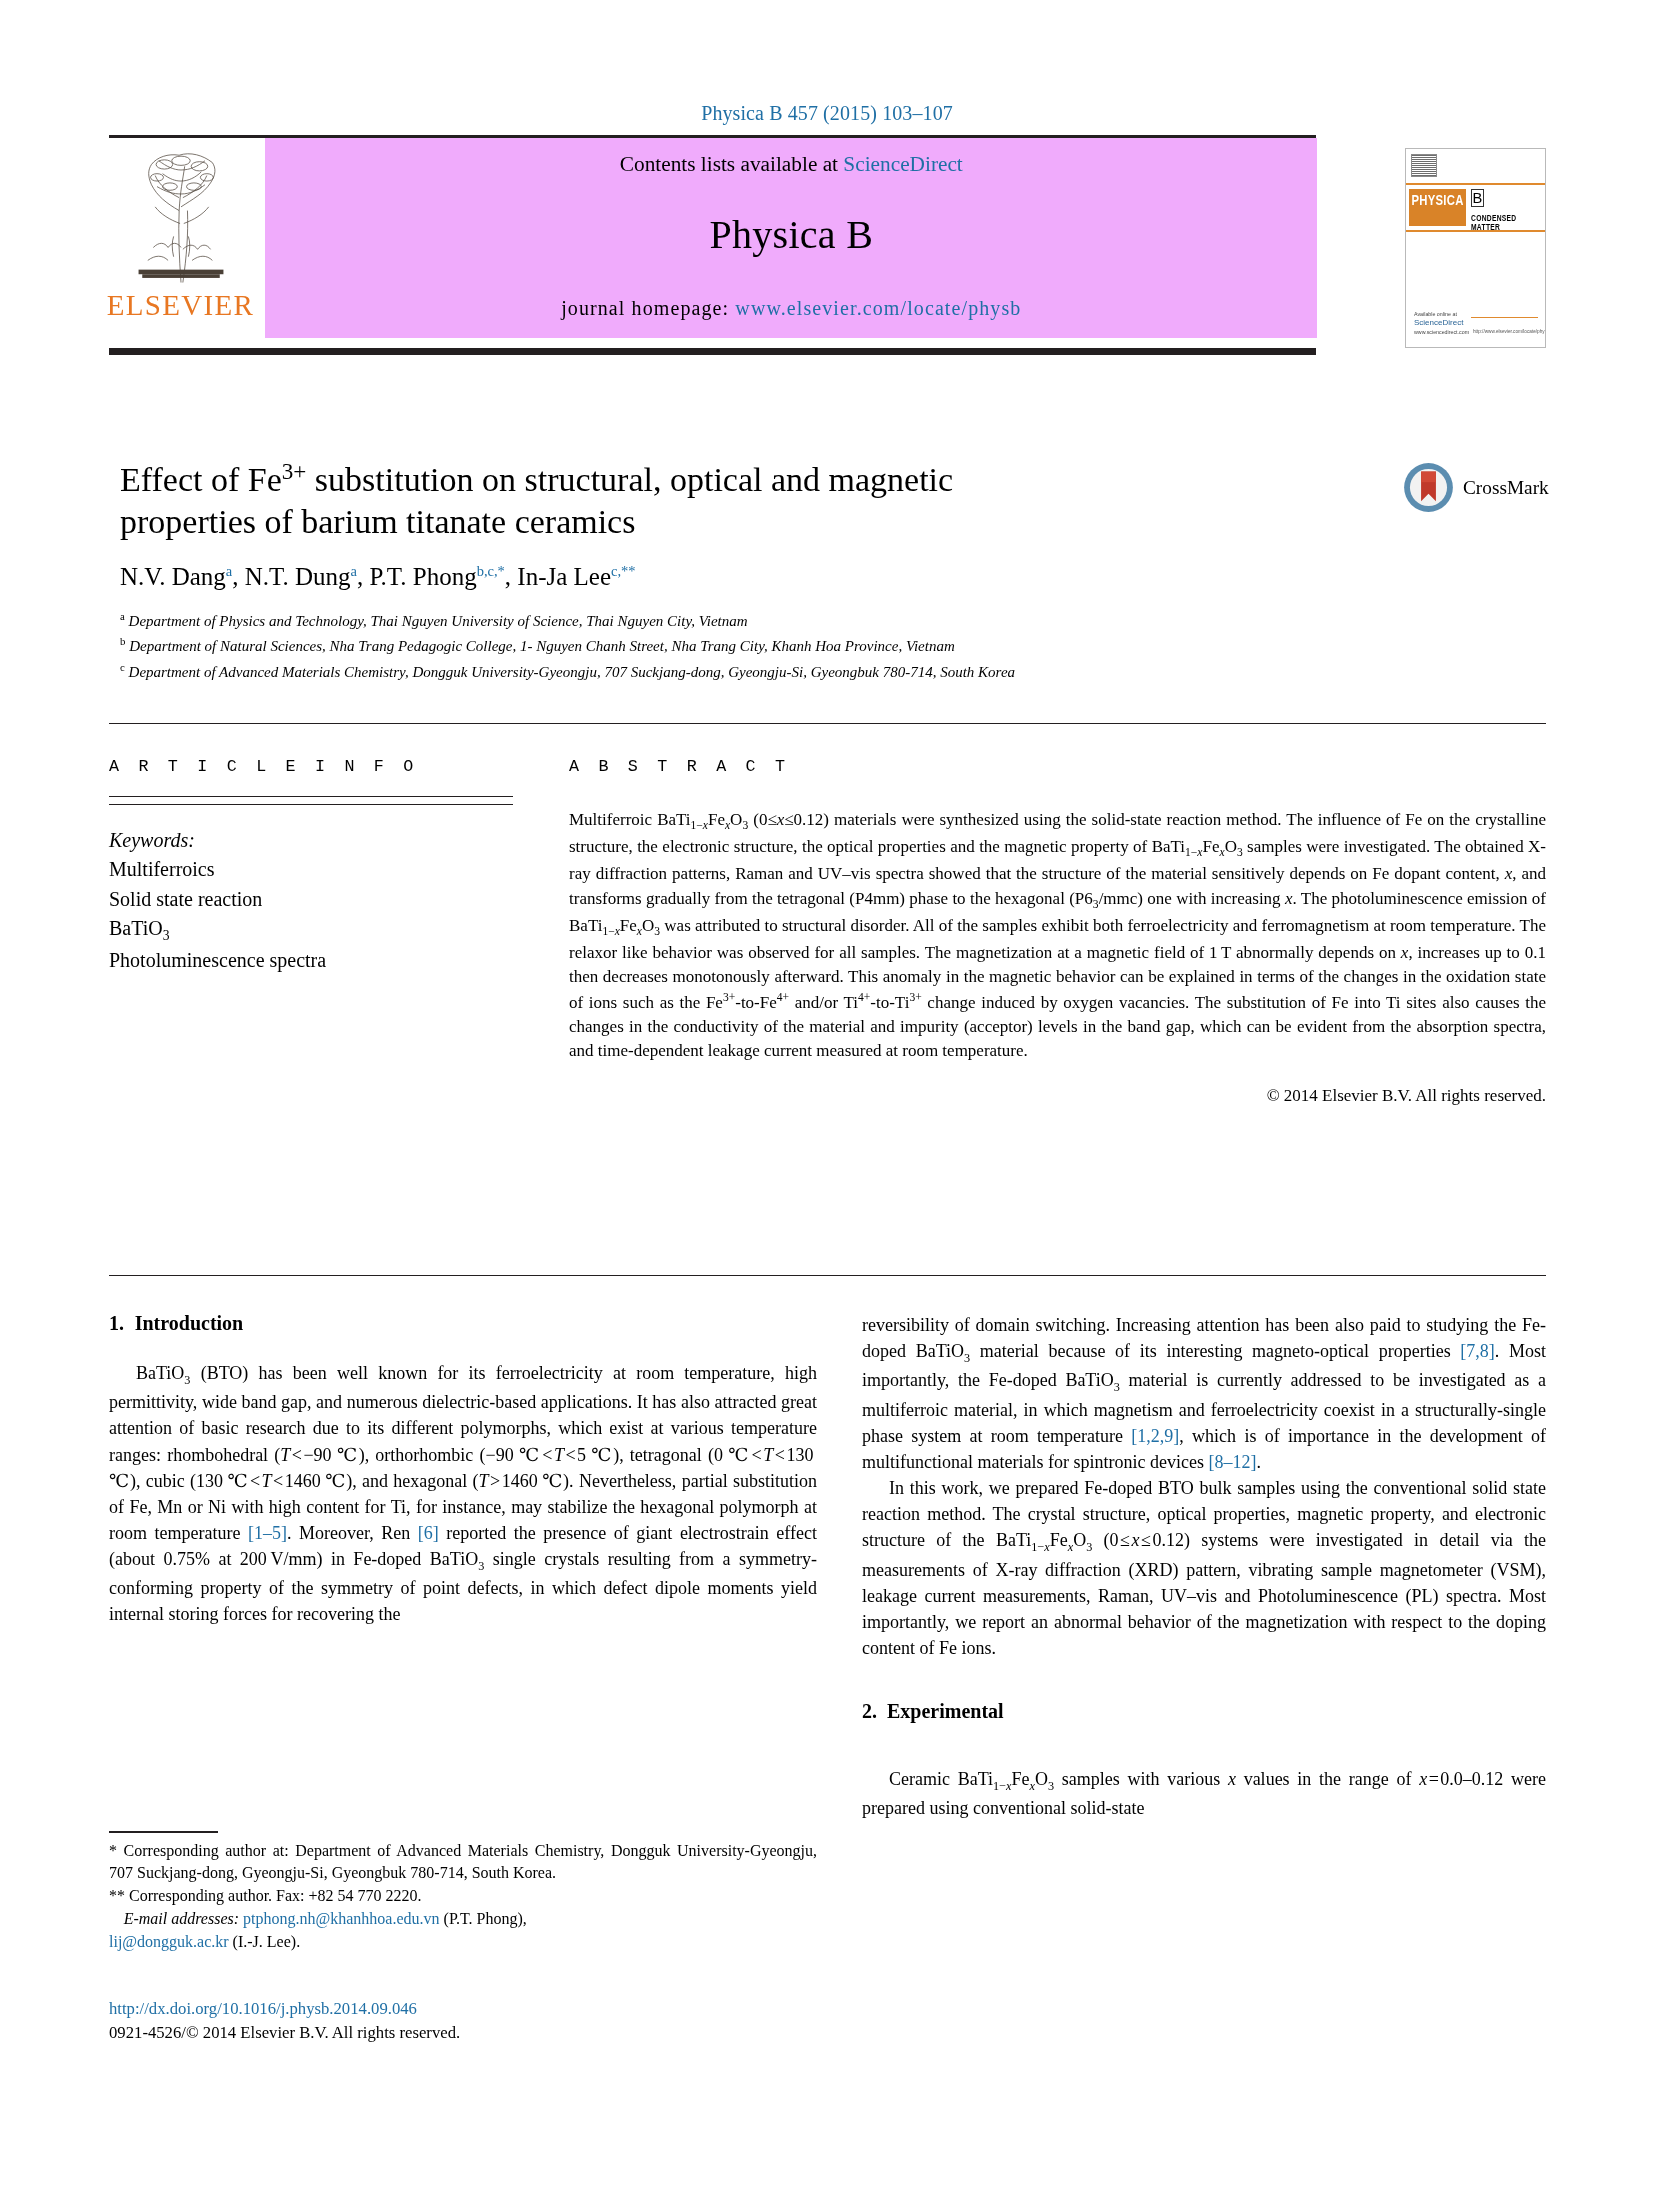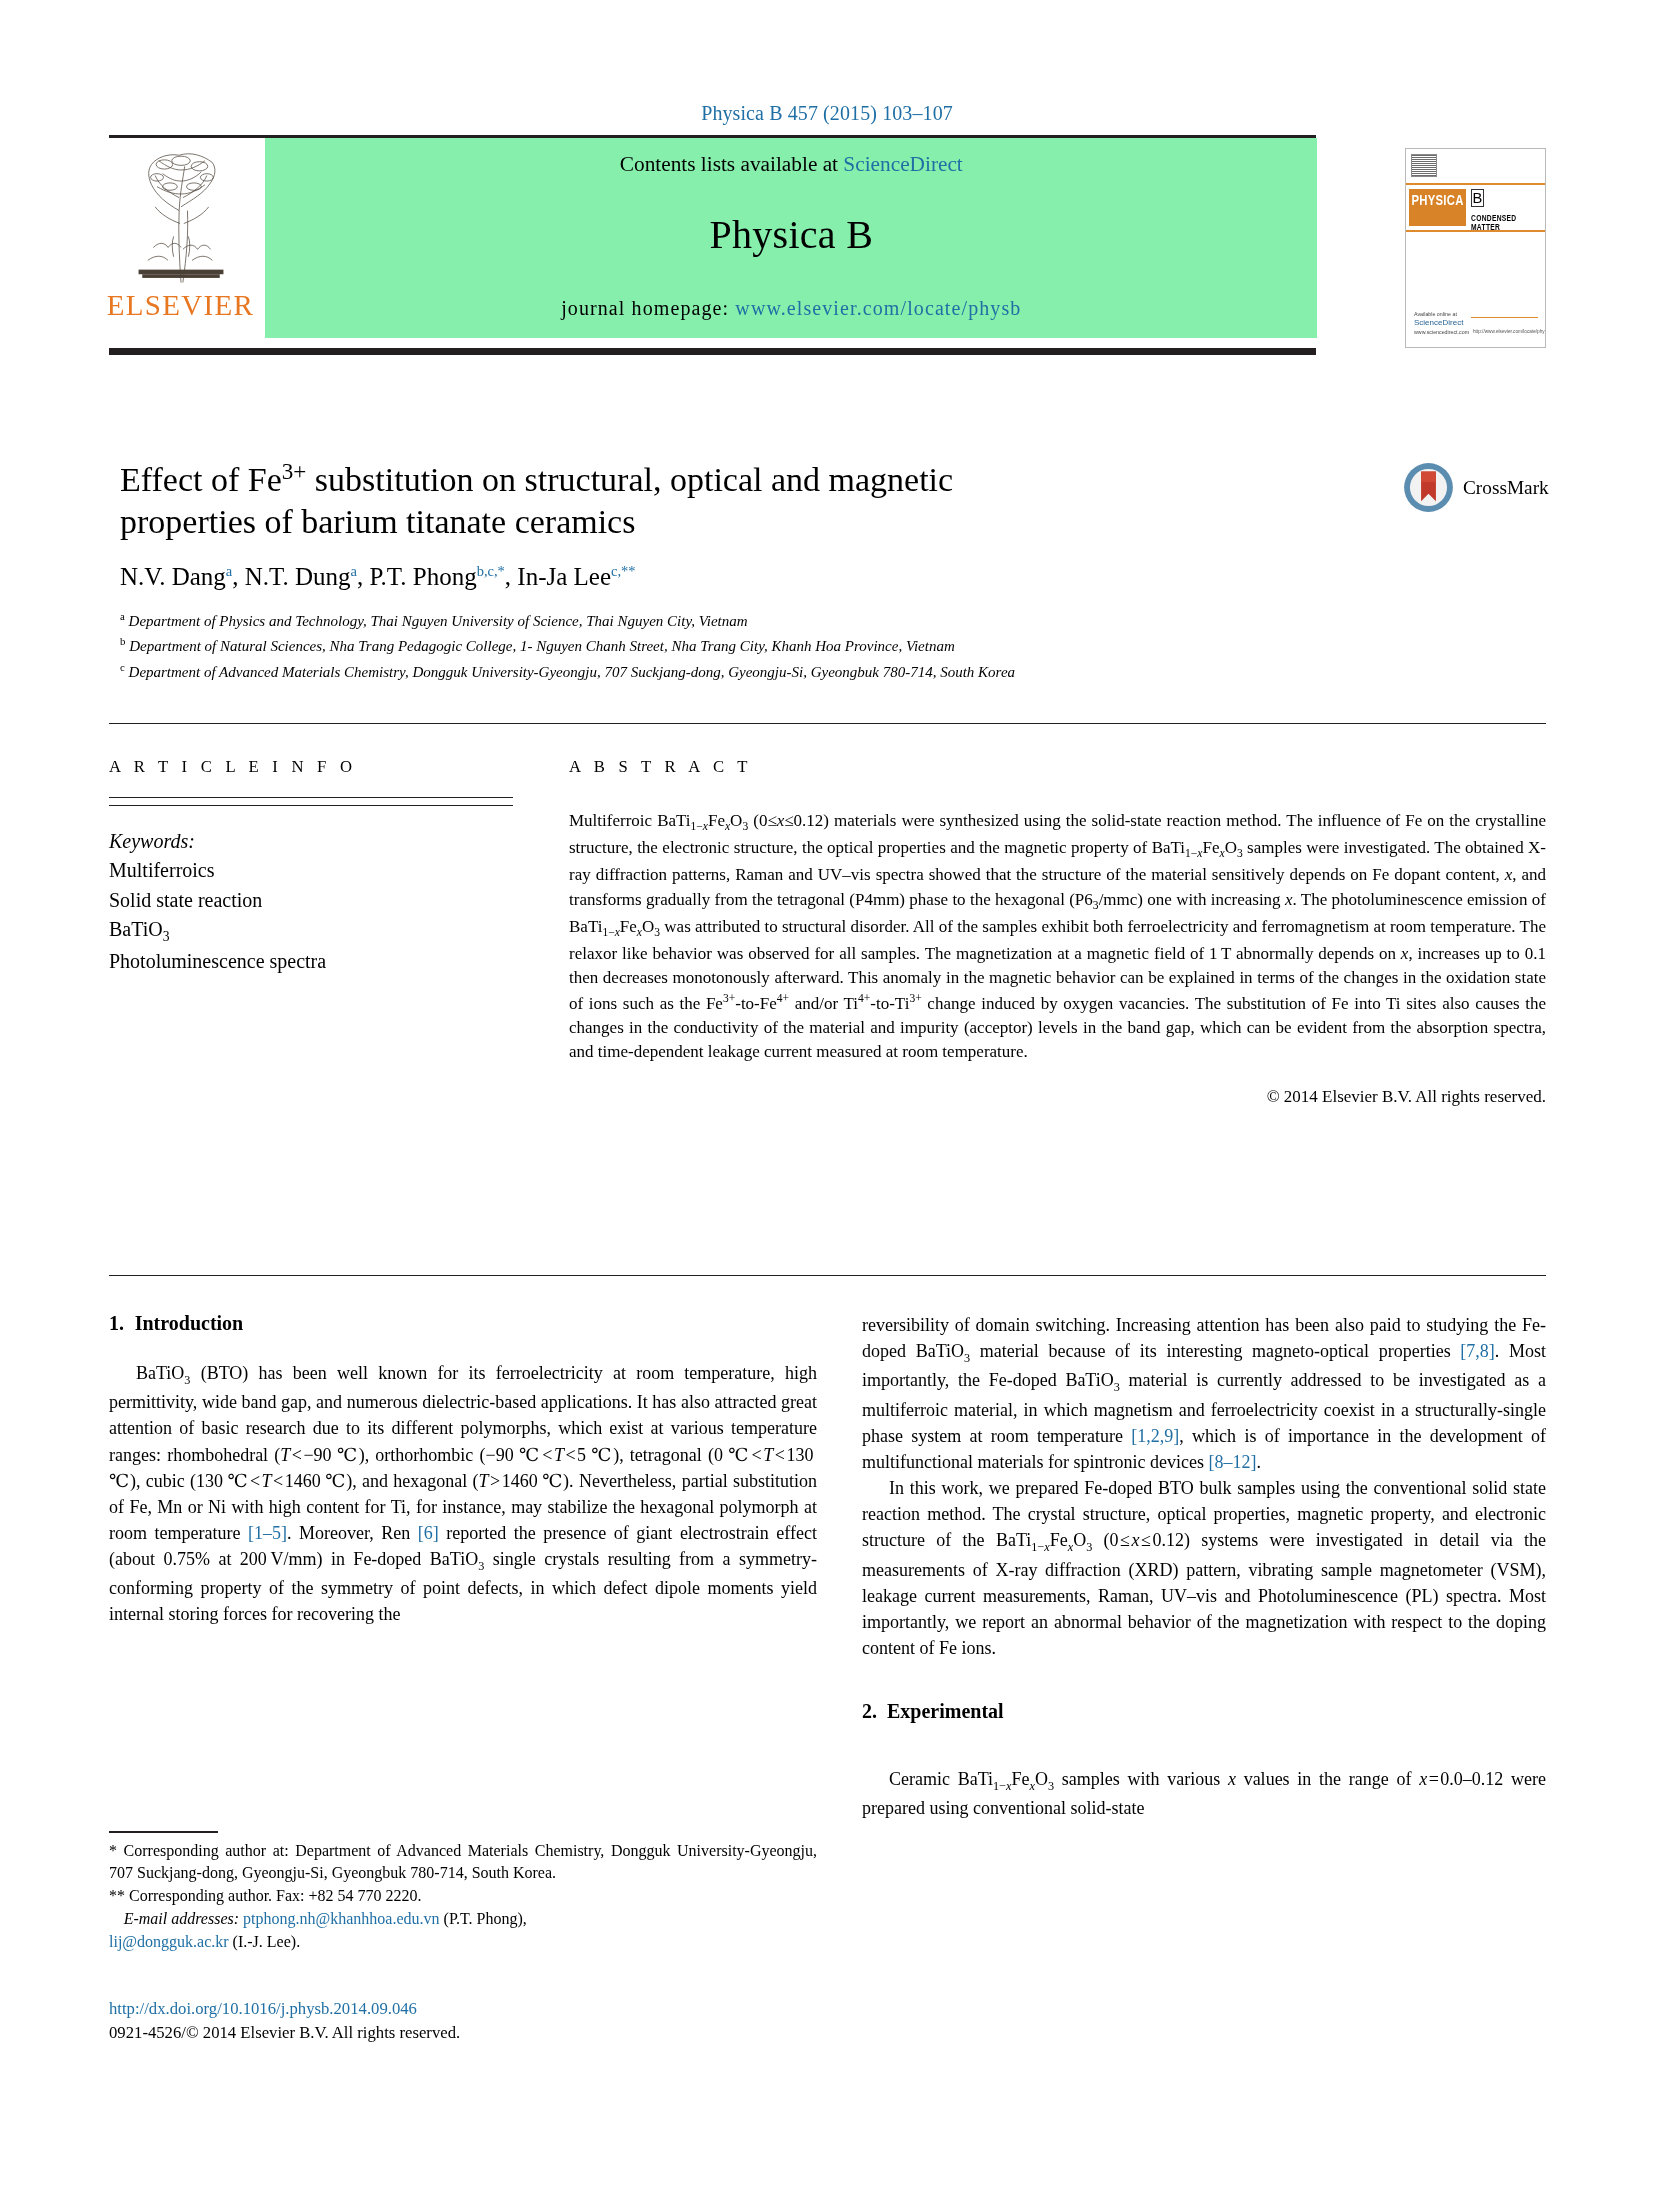--- a/index.html
+++ b/index.html
@@ -68,21 +68,21 @@
     font-family: "Liberation Serif", serif;
     color: #e87722;
     font-size: 29px;
     letter-spacing: 1.3px;
     font-weight: 400;
     margin-top: 2.7px;
     line-height: 1;
   }
   .journal-band {
     flex: 1 1 auto;
-    background: #86efac;
+    background: #f0abfc;
     margin-left: 13.3px;
     margin-right: 0;
     width: 1052px;
     max-width: 1052px;
     display: flex;
     flex-direction: column;
     justify-content: space-between;
     align-items: center;
     padding: 14.7px 0 17.3px 0;
     box-sizing: border-box;
@@ -211,20 +211,21 @@
   .infocol {
     position: absolute;
     top: 757px;
     left: 109px;
     width: 413px;
   }
   .sec-label {
     font-size: 16.7px;
     letter-spacing: 4.7px;
     font-weight: 400;
+    font-family: Liberation Mono, monospace;
   }
   .hr-thin { height:1.3px; background:#231f20; margin: 20px 0 0 0; width:404px; }
   .hist {
     font-size: 16.3px;
     line-height: 1.46;
     margin-top: 9.3px;
   }
   .hist .it { font-style: italic; }
   .hr-thin2 { height:1.3px; background:#231f20; margin: 6.7px 0 0 0; width:404px; }
   .kw {

